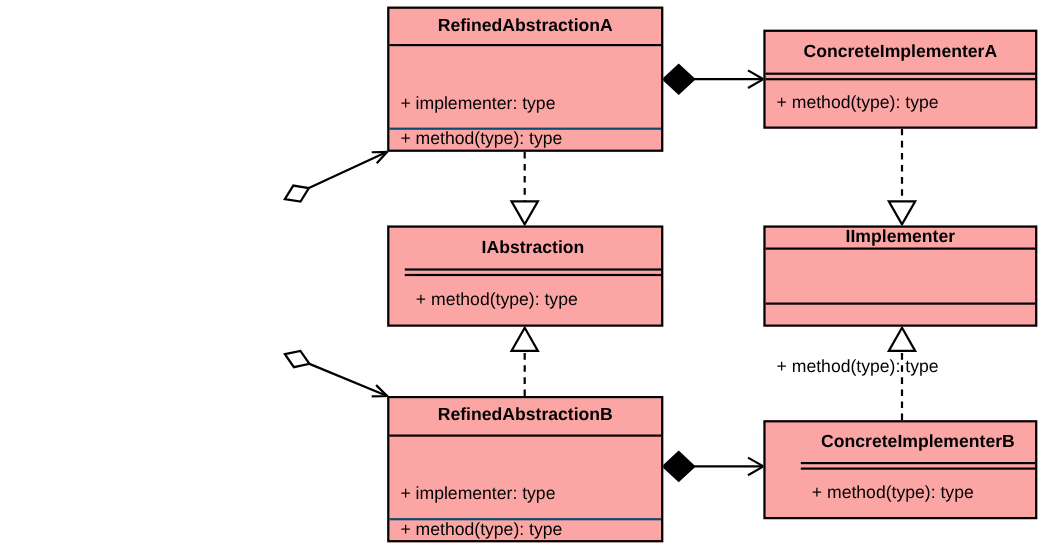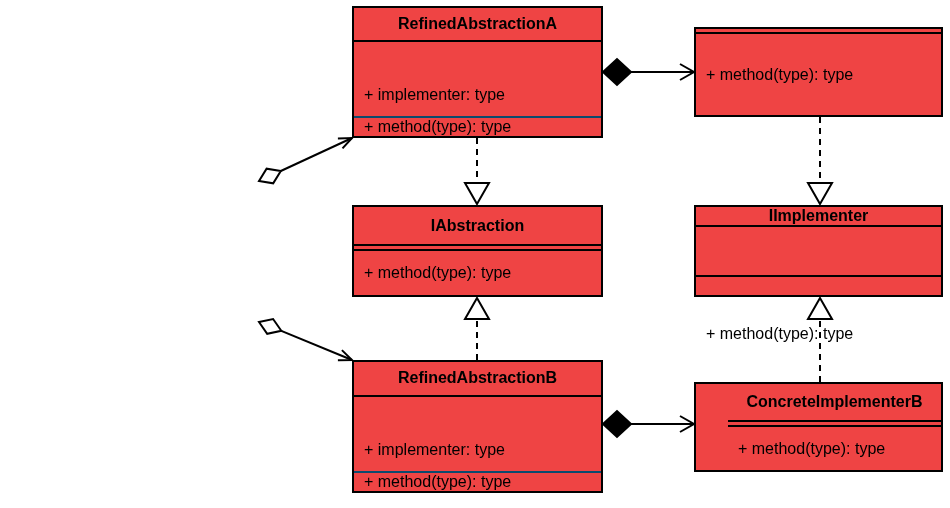--- a/index.html
+++ b/index.html
@@ -21,21 +21,21 @@
     left: 0;
     top: 0;
     width: 950px;
     height: 508px;
     pointer-events: none;
   }
   .uml-class {
     position: absolute;
     box-sizing: border-box;
     border: 2px solid #000000;
-    background: #ef4444;
+    background: #fca5a5;
     display: flex;
     flex-direction: column;
   }
   .uml-title {
     box-sizing: border-box;
     border-bottom: 2px solid #000000;
     display: flex;
     align-items: center;
     justify-content: center;
     font-weight: bold;
@@ -123,27 +123,28 @@
     <div class="uml-title" style="height:38px;">RefinedAbstractionA</div>
     <div class="uml-compartment with-divider" style="height:49px;">
       <span>+ implementer: type</span>
     </div>
     <div class="uml-compartment grow">
       <span>+ method(type): type</span>
     </div>
   </div>
 
   <div class="uml-class" style="left:694px; top:27px; width:249px; height:90px;">
+    <div class="uml-title" style="height:39px;">ConcreteImplementerA</div>
     <div class="uml-empty-compartment"></div>
     <div class="uml-compartment grow">
       <span>+ method(type): type</span>
     </div>
   </div>
 
-  <div class="uml-class" style="left:352px; top:205px; width:251px; height:92px;">
+  <div class="uml-class" style="left:352px; top:205px; width:251px; height:92px;padding-left:14px;">
     <div class="uml-title" style="height:39px;">IAbstraction</div>
     <div class="uml-empty-compartment"></div>
     <div class="uml-compartment grow">
       <span>+ method(type): type</span>
     </div>
   </div>
 
   <div class="uml-class" style="left:694px; top:205px; width:249px; height:92px;gap:48px;">
     <div class="uml-title" style="height:39px;">IImplementer</div>
     <div class="uml-empty-compartment"></div>

